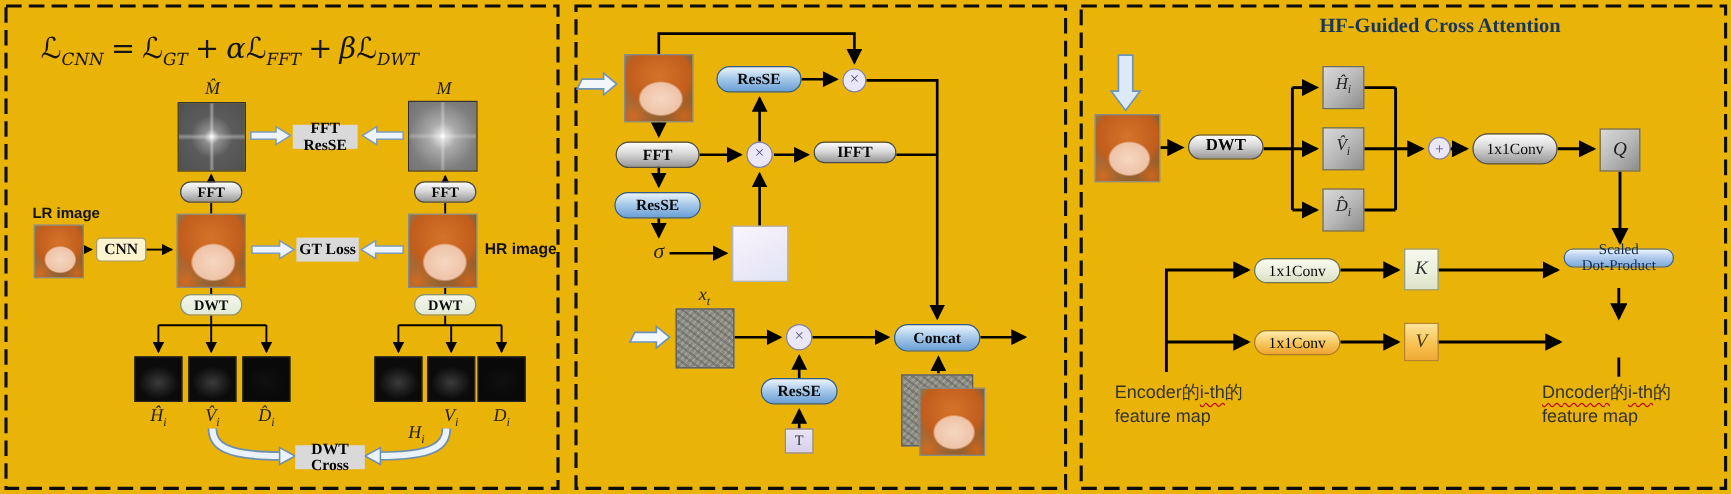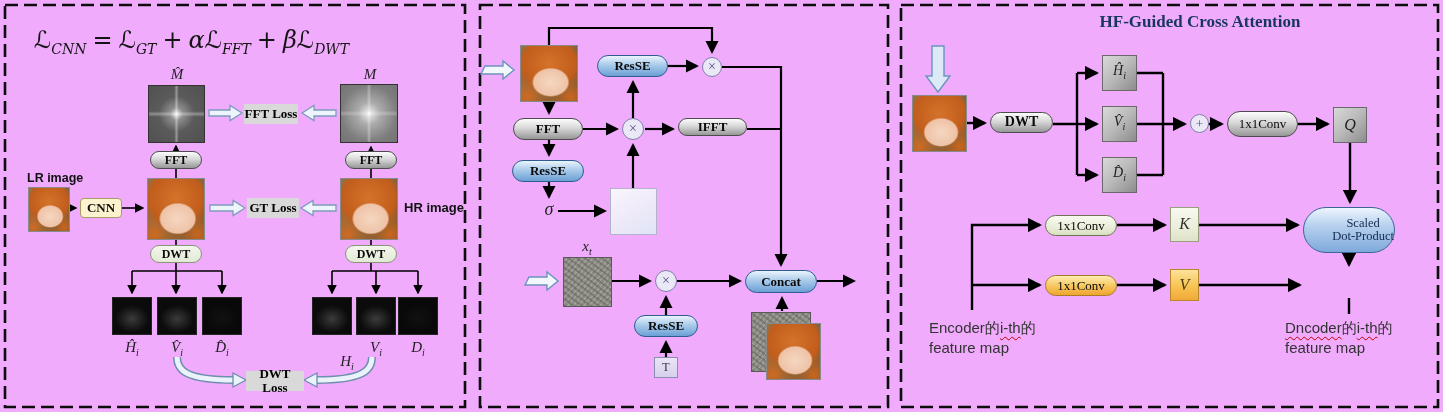--- a/index.html
+++ b/index.html
@@ -1,16 +1,16 @@
 <!DOCTYPE html>
 <html><head>
 <meta charset="utf-8">
 <style>
   html,body{margin:0;padding:0;background:#fff;}
-  .stage{position:relative;width:1443px;height:412px;background:#f0abfc;overflow:hidden;
+  .stage{position:relative;width:1443px;height:412px;background:#eab308;overflow:hidden;
          font-family:"Liberation Sans",sans-serif;color:#111;}
   svg.layer{position:absolute;left:0;top:0;z-index:1;}
   .node{position:absolute;z-index:2;display:flex;align-items:center;justify-content:center;
         box-sizing:border-box;text-align:center;line-height:1.05;font-family:Liberation Serif, serif;}
   
   .oval{border-radius:999px;border:1.4px solid #4d4d4d;font-weight:bold;font-size:13px;color:#0a0a0a;}
   .oval.gray{background:linear-gradient(180deg,#fcfcfc 0%,#d8d8d8 45%,#979797 100%);}
   .oval.graysm{background:linear-gradient(180deg,#f6f9ef 0%,#e9eedb 60%,#d4dcc0 100%);border-color:#59604a;}
   .oval.blue{background:linear-gradient(180deg,#eaf4fd 0%,#aacbea 45%,#6ba0d6 100%);border-color:#2f5d92;}
   .oval.blue2{background:linear-gradient(180deg,#edf5fd 0%,#b7d1ee 40%,#7fa9dc 100%);border-color:#3d6597;
@@ -179,21 +179,21 @@
   <div class="formula" style="left:34px;top:26px;">
     <i>ℒ</i><sub>CNN</sub><span class="op">=</span><i>ℒ</i><sub>GT</sub><span class="op">+</span><i>α</i><i>ℒ</i><sub>FFT</sub><span class="op">+</span><i>β</i><i>ℒ</i><sub>DWT</sub>
   </div>
 
   <div class="mathlbl" style="left:164px;top:66px;width:26px;">M̂</div>
   <div class="mathlbl" style="left:358px;top:66px;width:24px;">M</div>
 
   <div class="node spectrum" style="left:148px;top:85px;width:57px;height:58px;"></div>
   <div class="node spectrum light" style="left:340px;top:84px;width:58px;height:59px;"></div>
 
-  <div class="node loss" style="left:244px;top:104px;width:54px;height:20px;">FFT Loss</div>
+  <div class="node loss" style="left:244px;top:104px;width:54px;height:20px;">FFT ResSE</div>
 
   <div class="node oval gray" style="left:150px;top:151px;width:52px;height:18px;font-size:12px;">FFT</div>
   <div class="node oval gray" style="left:345px;top:151px;width:52px;height:18px;font-size:12px;">FFT</div>
 
   <div class="blabel" style="left:27px;top:171px;">LR image</div>
   <div class="node face" style="left:28px;top:187px;width:42px;height:45px;"></div>
   <div class="node cnnbox" style="left:80px;top:198px;width:42px;height:20px;">CNN</div>
   <div class="node face" style="left:147px;top:178px;width:58px;height:62px;"></div>
   <div class="node loss" style="left:247px;top:198px;width:52px;height:20px;">GT Loss</div>
   <div class="node face" style="left:340px;top:178px;width:58px;height:62px;"></div>
@@ -209,21 +209,21 @@
   <div class="node wavelet" style="left:356px;top:297px;width:40px;height:38px;"></div>
   <div class="node wavelet dark" style="left:398px;top:297px;width:40px;height:38px;"></div>
 
   <div class="mathlbl" style="left:120px;top:339px;width:24px;"><span>Ĥ</span><sub>i</sub></div>
   <div class="mathlbl" style="left:165px;top:339px;width:24px;"><span>V̂</span><sub>i</sub></div>
   <div class="mathlbl" style="left:210px;top:339px;width:24px;"><span>D̂</span><sub>i</sub></div>
   <div class="mathlbl" style="left:320px;top:353px;width:24px;margin-left:15px;"><span>H</span><sub>i</sub></div>
   <div class="mathlbl" style="left:364px;top:339px;width:24px;"><span>V</span><sub>i</sub></div>
   <div class="mathlbl" style="left:406px;top:339px;width:24px;"><span>D</span><sub>i</sub></div>
 
-  <div class="node loss" style="left:246px;top:371px;width:58px;height:20px;">DWT Loss</div>
+  <div class="node loss" style="left:246px;top:371px;width:58px;height:20px;">DWT Cross</div>
 
 
   <div class="node face" style="left:520px;top:45px;width:58px;height:57px;"></div>
 
   <div class="node oval blue" style="left:597px;top:55px;width:71px;height:22px;">ResSE</div>
   <div class="node circle-op" style="left:702px;top:57px;width:20px;height:20px;">×</div>
 
   <div class="node oval gray" style="left:513px;top:118px;width:70px;height:22px;">FFT</div>
   <div class="node circle-op" style="left:622px;top:118px;width:22px;height:22px;">×</div>
   <div class="node oval gray" style="left:678px;top:118px;width:69px;height:18px;">IFFT</div>
@@ -259,21 +259,21 @@
   <div class="node sq gray mathtxt" style="left:1102px;top:157px;width:35px;height:36px;font-size:14px;color:#222;">
       <span><span>D̂</span><sub>i</sub></span>
     </div>
 
   <div class="node circle-op" style="left:1190px;top:114px;width:19px;height:19px;font-size:13px;">+</div>
   <div class="node oval gray serif" style="left:1227px;top:111px;width:71px;height:26px;">1x1Conv</div>
   <div class="node sq gray mathtxt" style="left:1333px;top:107px;width:34px;height:36px;font-size:16px;color:#1d1d1d;">Q</div>
 
   <div class="node oval sage" style="left:1045px;top:215px;width:72px;height:21px;font-size:13px;">1x1Conv</div>
   <div class="node sq kbox mathtxt" style="left:1170px;top:207px;width:29px;height:35px;font-size:16px;color:#333;">K</div>
-  <div class="node oval blue2" style="left:1303px;top:207px;width:92px;height:46px;font-size:12.5px;justify-content:flex-end;">
+  <div class="node oval blue2" style="left:1303px;top:207px;width:92px;height:16px;font-size:12.5px;">
     <span><span>Scaled</span><br><span>Dot-Product</span></span>
   </div>
 
   <div class="node oval gold" style="left:1045px;top:275px;width:72px;height:21px;font-size:13px;">1x1Conv</div>
   <div class="node sq vbox mathtxt" style="left:1170px;top:269px;width:29px;height:32px;font-size:16px;color:#4a3a10;">V</div>
 
   <div class="cjk" style="left:929px;top:318px;">
     <span>Encoder的</span><span class="sqg">i-th</span><span>的</span><br>
     <span>feature map</span>
   </div>

